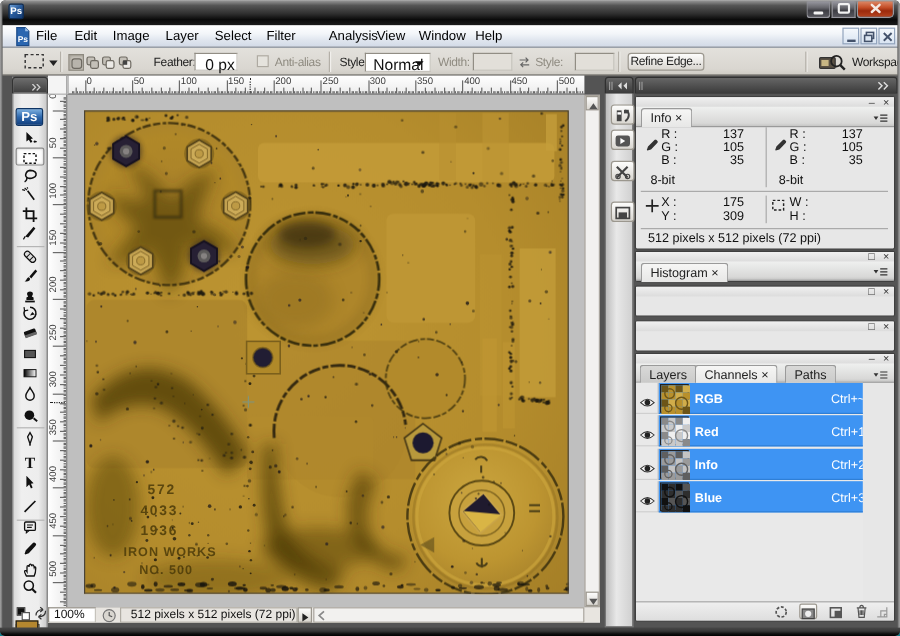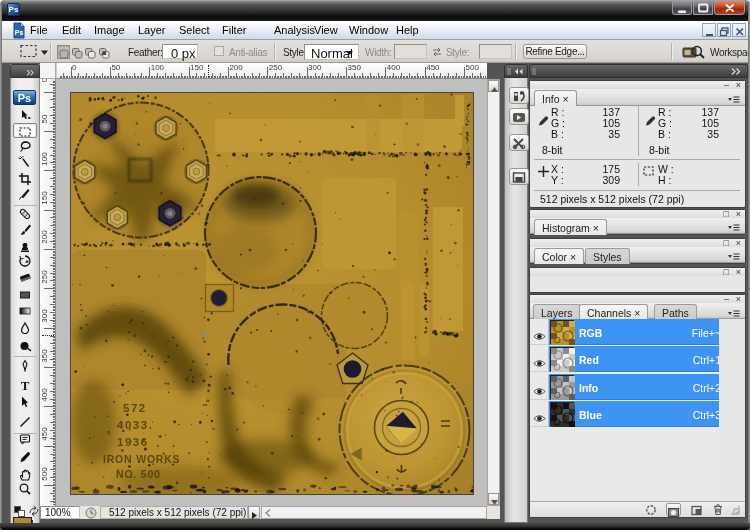--- a/index.html
+++ b/index.html
@@ -1793,28 +1793,20 @@
                 <path d="M1 3 l4 0 -2 3 z" fill="#333"></path>
                 <path d="M6.5 2 h6 M6.5 4.5 h6 M6.5 7 h6" stroke="#333"></path>
               </svg></div>
           </div>
         </div>
         <div class="panel" style="top:174px;height:26px">
           <div class="pstrip">
             <span class="mm" style="right:16px;top:0">□</span>
             <span class="mm" style="right:4px;top:0">×</span>
           </div>
-          <div class="ptabs" style="height:16px">
-            <div class="tab on" style="left:4px">Color ×</div>
-            <div class="tab" style="left:55px">Styles</div>
-            <div class="fly" style="top:2px"><svg width="14" height="11">
-                <path d="M1 3 l4 0 -2 3 z" fill="#333"></path>
-                <path d="M6.5 2 h6 M6.5 4.5 h6 M6.5 7 h6" stroke="#333"></path>
-              </svg></div>
-          </div>
         </div>
         <div class="panel" style="top:203px;height:26px">
           <div class="pstrip">
             <span class="mm" style="right:16px;top:0">□</span>
             <span class="mm" style="right:4px;top:0">×</span>
           </div>
         </div>
         <div class="panel" style="top:230px;height:224px">
           <div class="pstrip">
             <span class="mm" style="right:16px;top:0">–</span>
@@ -1852,21 +1844,21 @@
                   <rect x="18" y="12" width="6" height="6" fill="#d1ad4a"></rect>
                   <rect x="0" y="18" width="6" height="6" fill="#b8902c"></rect>
                   <rect x="6" y="18" width="6" height="6" fill="#b8902c"></rect>
                   <rect x="12" y="18" width="6" height="6" fill="#b8902c"></rect>
                   <rect x="18" y="18" width="6" height="6" fill="#6d5517"></rect>
                   <circle cx="7" cy="7" r="4" fill="none" stroke="#6d5517" stroke-width="1.2"></circle>
                   <circle cx="17" cy="15" r="5" fill="none" stroke="#6d5517" stroke-width="1.2"></circle>
                   <circle cx="6" cy="19" r="3" fill="none" stroke="#6d5517" stroke-width="1"></circle>
                 </svg></div>
               <span class="nm">RGB</span>
-              <span class="sc">File+~</span>
+              <span class="sc">Ctrl+~</span>
             </div>
             <div class="eye" style="top:27px;height:26px;border-bottom:1px solid #cfcfcf">
               <div style="margin:8px 0 0 3px"><svg width="13" height="9" viewBox="0 0 15 10">
                   <path d="M1 5 Q7.5 -1.5 14 5 Q7.5 11.5 1 5 Z" fill="#f8f8f8" stroke="#333"></path>
                   <circle cx="7.5" cy="5" r="2.7" fill="#222"></circle>
                 </svg></div>
             </div>
             <div class="chrow" style="top:27px;height:26px;border-bottom:1px solid #2f7fd6">
               <div class="thumb"><svg width="24" height="24" viewBox="0 0 24 24">
                   <rect x="0" y="0" width="6" height="6" fill="#8a8a8a"></rect>

